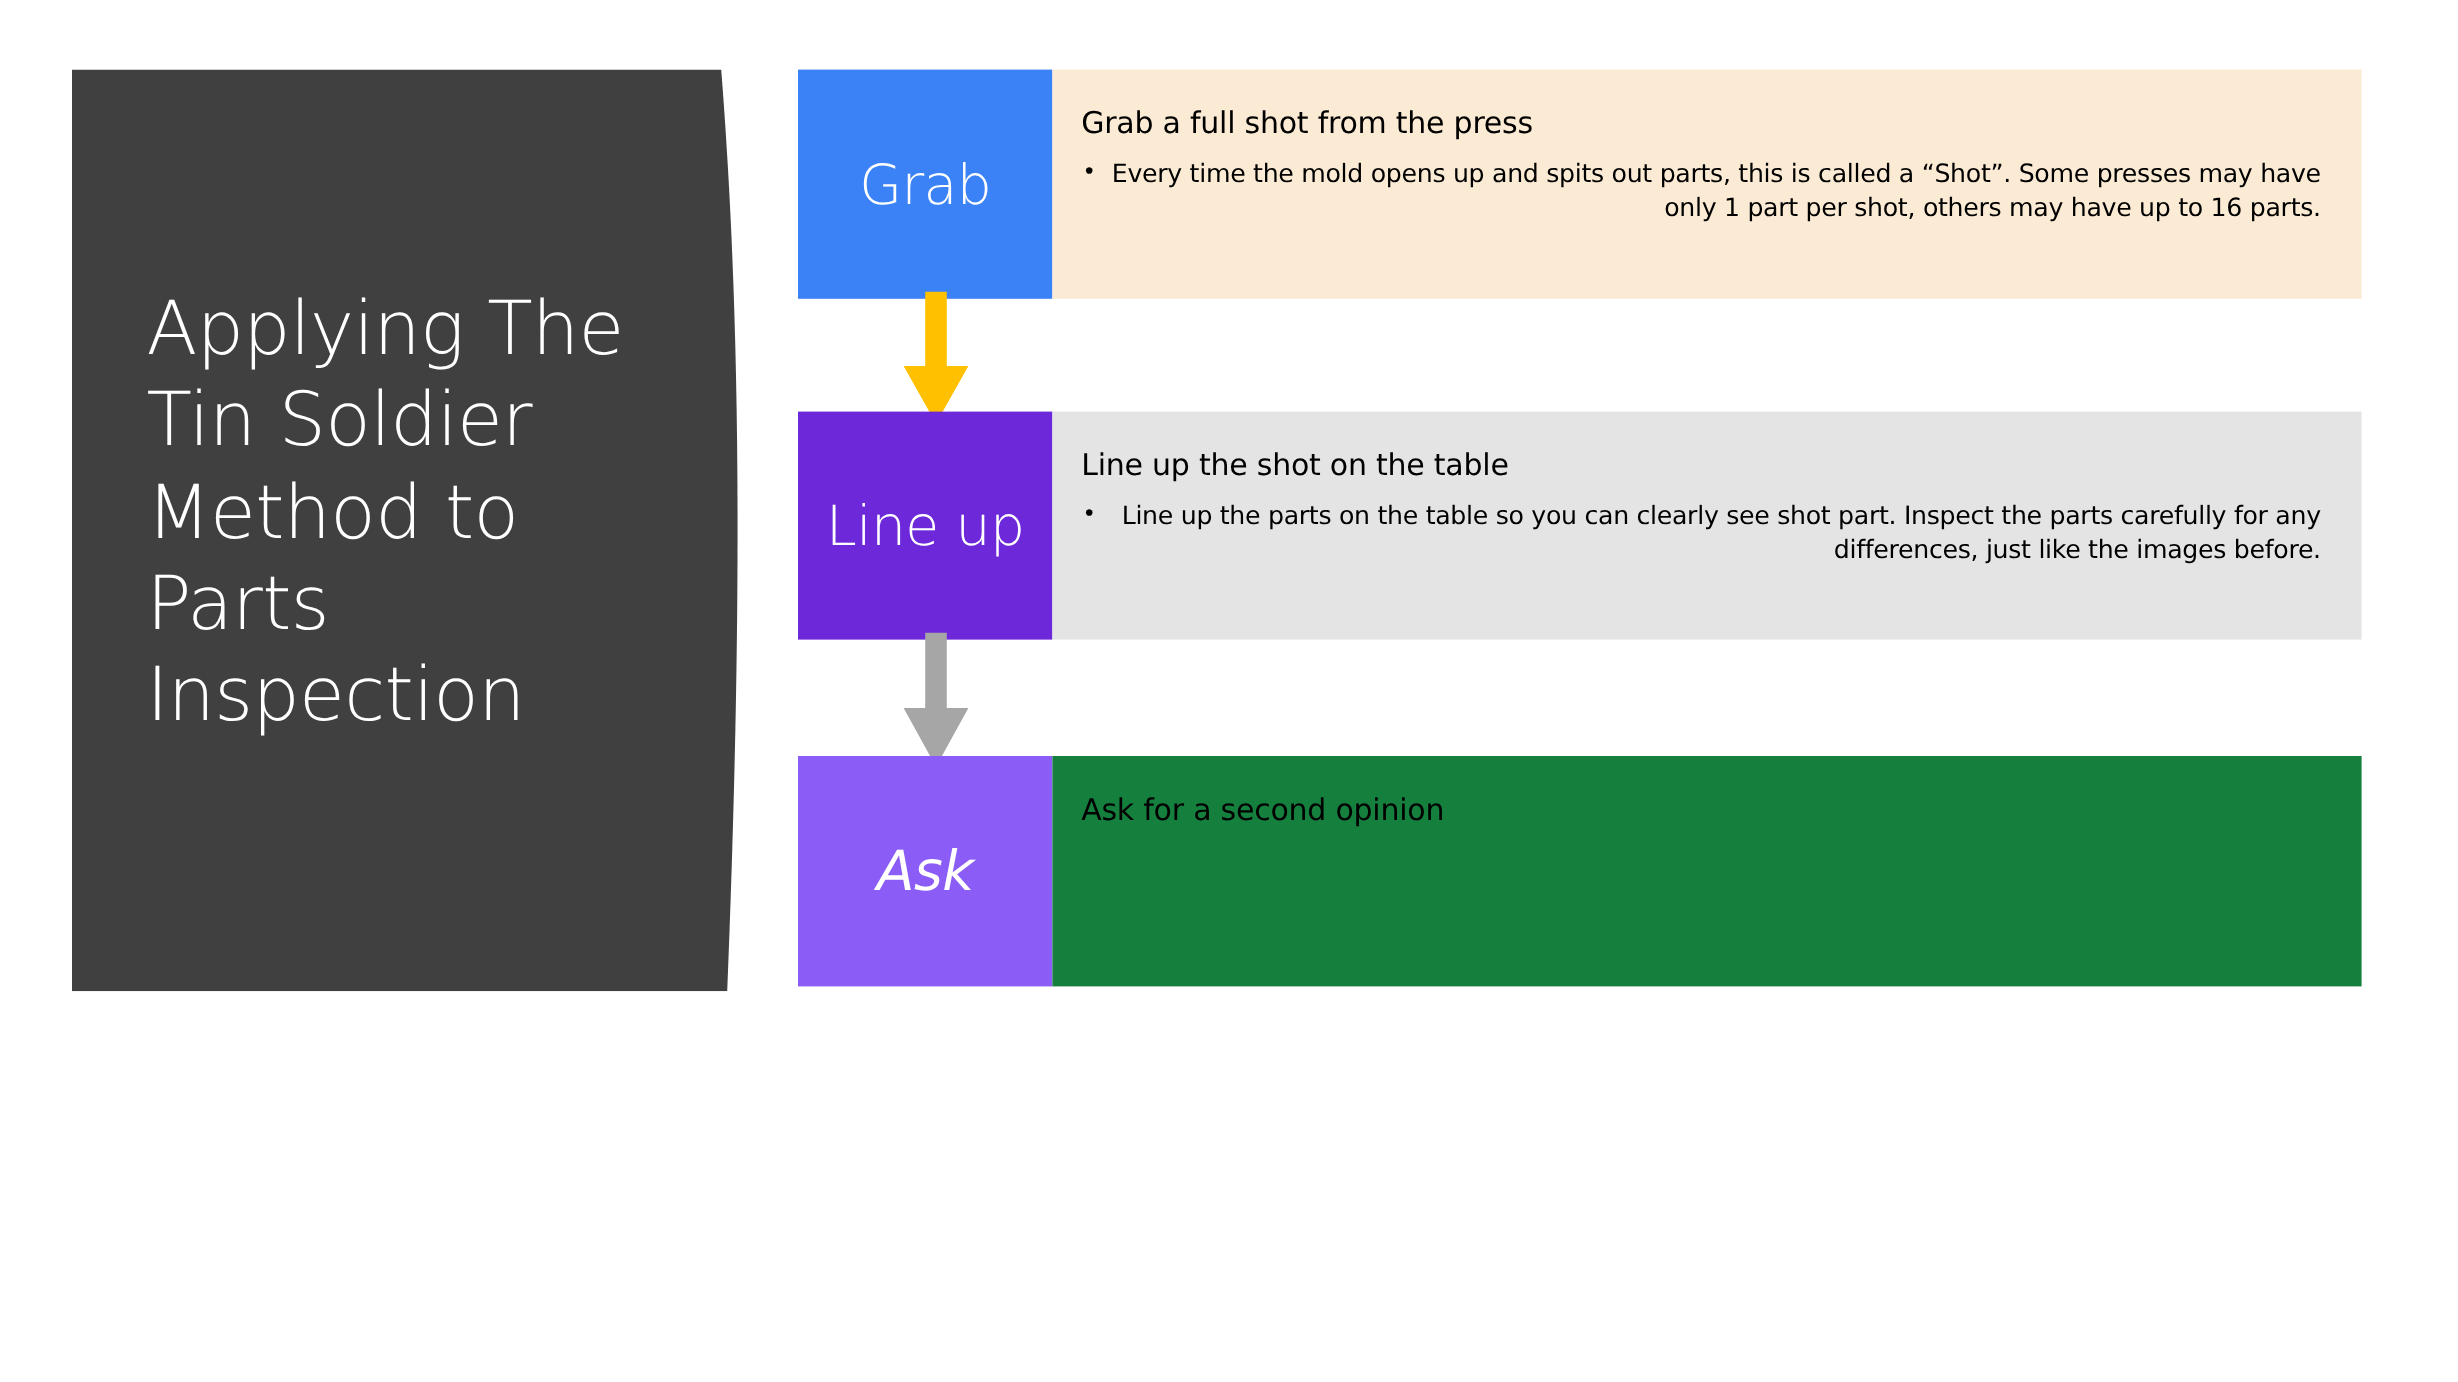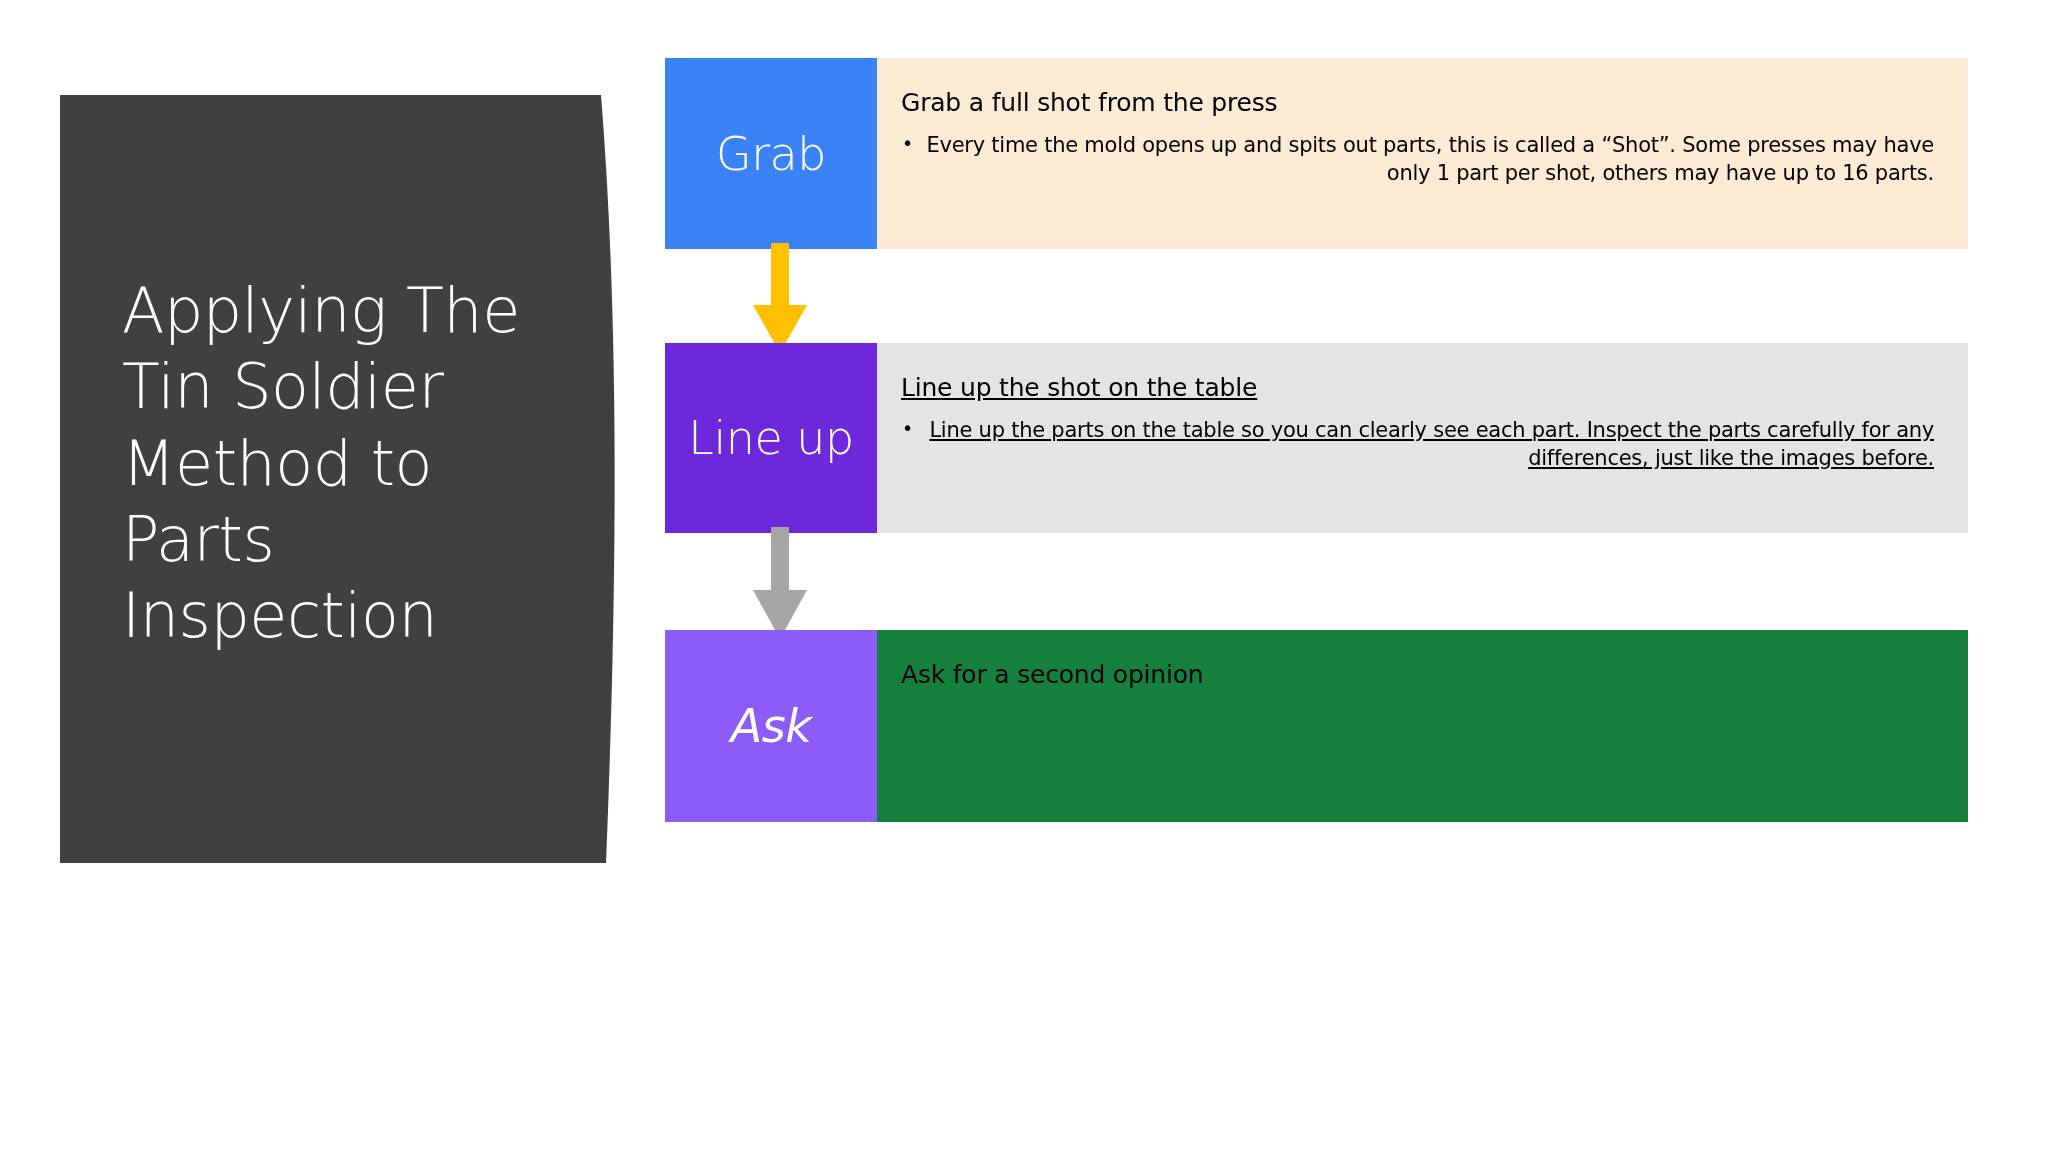--- a/index.html
+++ b/index.html
@@ -22,21 +22,20 @@
     background: #ffffff;
   }
 
   
   #title-panel {
     position: absolute;
     left: 60px;
     top: 58px;
     width: 560px;
     height: 768px;
-    margin-top: 37px;
   }
   #title-panel-shape {
     position: absolute;
     inset: 0;
     width: 100%;
     height: 100%;
     display: block;
   }
   #title-text {
     position: absolute;
@@ -148,24 +147,24 @@
   </div>
 
   <div class="connector" id="connector-1">
     <svg viewBox="0 0 80 110" preserveAspectRatio="none">
       <path id="connector-1-path" d="M31,0 L49,0 L49,62 L67,62 L40,110 L13,62 L31,62 Z" fill="#FFC000"></path>
     </svg>
   </div>
 
   <div class="row" id="row-lineup">
     <div class="row-label" id="label-lineup" style="background: #6d28d9;">Line up</div>
-    <div class="row-body" id="body-lineup" style="background: rgb(228, 228, 228); text-decoration: underline;">
+    <div class="row-body" id="body-lineup" style="background: rgb(228, 228, 228);">
       <p class="row-heading">Line up the shot on the table</p>
       <ul class="row-bullets">
-        <li>Line up the parts on the table so you can clearly see each part. Inspect the parts carefully for any differences, just like the images before.</li>
+        <li>Line up the parts on the table so you can clearly see shot part. Inspect the parts carefully for any differences, just like the images before.</li>
       </ul>
     </div>
   </div>
 
   <div class="connector" id="connector-2">
     <svg viewBox="0 0 80 112" preserveAspectRatio="none">
       <path id="connector-2-path" d="M31,0 L49,0 L49,63 L67,63 L40,112 L13,63 L31,63 Z" fill="#A6A6A6"></path>
     </svg>
   </div>
 

